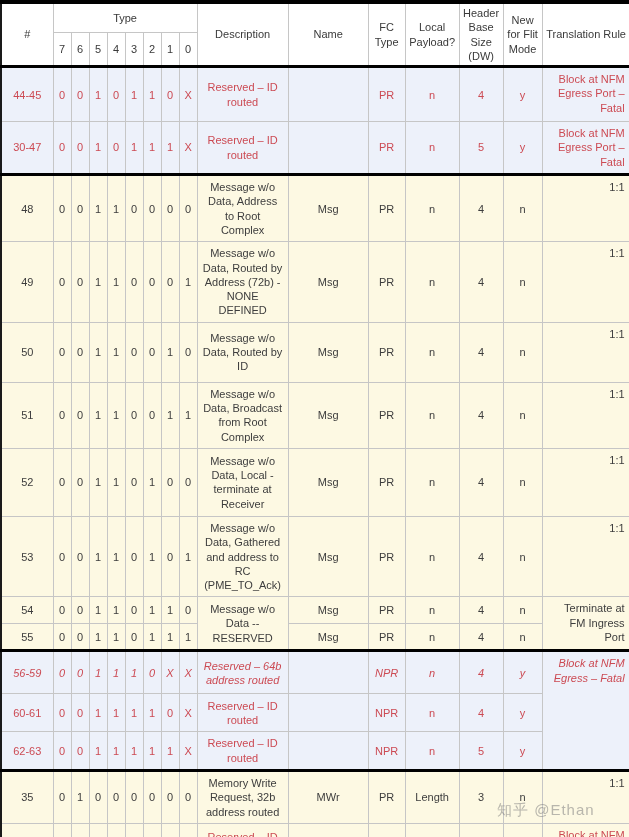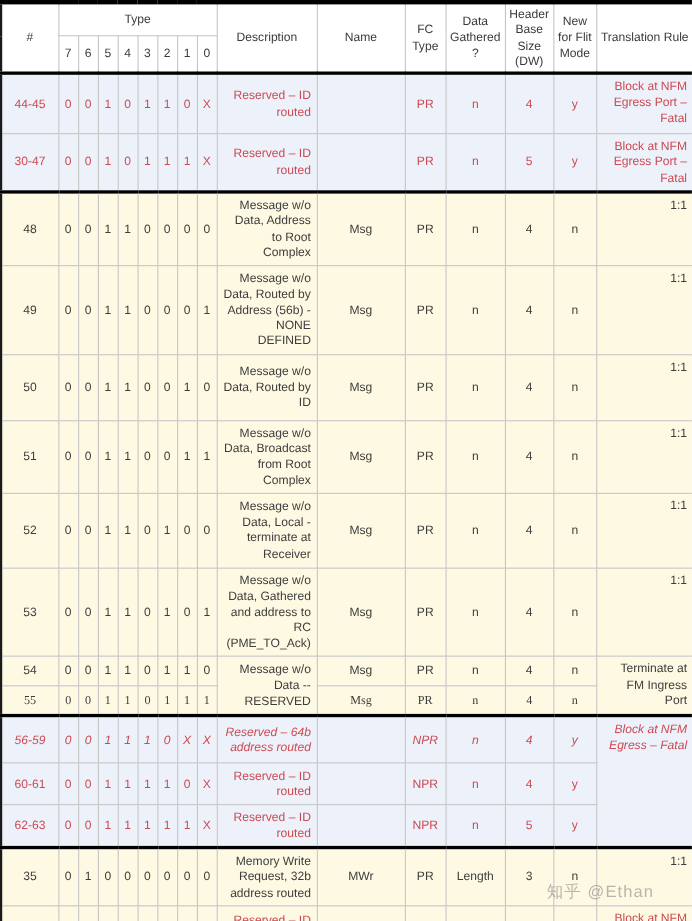--- a/index.html
+++ b/index.html
@@ -31,21 +31,21 @@
     border:1px solid var(--grid);
     padding:2px 3px;
     text-align:center;
     vertical-align:middle;
     font-weight:normal;
     word-wrap:break-word;
   }
   thead th{background:#ffffff;color:#3a3a3a;}
   tr.h1{height:30px;}
   tr.h2{height:33px;}
-  td.c-desc{ text-align:right; padding:4px 5px; }
+  td.c-desc{ text-align:center; padding:4px 5px; }
   td.c-rule{ text-align:right; vertical-align:top; padding:4px 5px; }
   tr.theme-blue-red td{ background:var(--blue-bg); color:var(--red); }
   tr.theme-yellow td{ background:var(--yellow-bg); color:var(--text); }
   tr.theme-yellow-red td{ background:var(--yellow-bg); color:var(--red); }
   tr.section-start td{ border-top:3px solid var(--black); }
   .watermark{
     position:absolute;
     left:497px;
     top:801px;
     font-size:15px;
@@ -78,21 +78,21 @@
       <col style="width:39px">
       <col style="width:88px">
     </colgroup>
     <thead>
       <tr class="h1">
         <th rowspan="2">#</th>
         <th colspan="8">Type</th>
         <th rowspan="2">Description</th>
         <th rowspan="2">Name</th>
         <th rowspan="2">FC Type</th>
-        <th rowspan="2">Data Gathered?</th>
+        <th rowspan="2">Local Payload?</th>
         <th rowspan="2">Header Base Size (DW)</th>
         <th rowspan="2">New for Flit Mode</th>
         <th rowspan="2">Translation Rule</th>
       </tr>
       <tr class="h2">
         <th>7</th>
         <th>6</th>
         <th>5</th>
         <th>4</th>
         <th>3</th>
@@ -159,21 +159,21 @@
         <tr class="theme-yellow" style="height: 61px;">
           <td class="c-id">49</td>
           <td class="c-bit">0</td>
           <td class="c-bit">0</td>
           <td class="c-bit">1</td>
           <td class="c-bit">1</td>
           <td class="c-bit">0</td>
           <td class="c-bit">0</td>
           <td class="c-bit">0</td>
           <td class="c-bit">1</td>
-          <td class="c-desc">Message w/o Data, Routed by Address (56b) - NONE DEFINED</td>
+          <td class="c-desc">Message w/o Data, Routed by Address (72b) - NONE DEFINED</td>
           <td class="c-name">Msg</td>
           <td class="c-fc">PR</td>
           <td class="c-payload">n</td>
           <td class="c-size">4</td>
           <td class="c-flit">n</td>
           <td class="c-rule">1:1</td>
         </tr>
         <tr class="theme-yellow" style="height: 60px;">
           <td class="c-id">50</td>
           <td class="c-bit">0</td>
@@ -257,21 +257,21 @@
           <td class="c-bit">1</td>
           <td class="c-bit">0</td>
           <td class="c-desc" rowspan="2">Message w/o Data -- RESERVED</td>
           <td class="c-name">Msg</td>
           <td class="c-fc">PR</td>
           <td class="c-payload">n</td>
           <td class="c-size">4</td>
           <td class="c-flit">n</td>
           <td class="c-rule" rowspan="2">Terminate at FM Ingress Port</td>
         </tr>
-        <tr class="theme-yellow" style="height: 27px; font-family: Liberation Serif, serif;">
+        <tr class="theme-yellow" style="height: 27px;">
           <td class="c-id">55</td>
           <td class="c-bit">0</td>
           <td class="c-bit">0</td>
           <td class="c-bit">1</td>
           <td class="c-bit">1</td>
           <td class="c-bit">0</td>
           <td class="c-bit">1</td>
           <td class="c-bit">1</td>
           <td class="c-bit">1</td>
           <td class="c-name">Msg</td>

